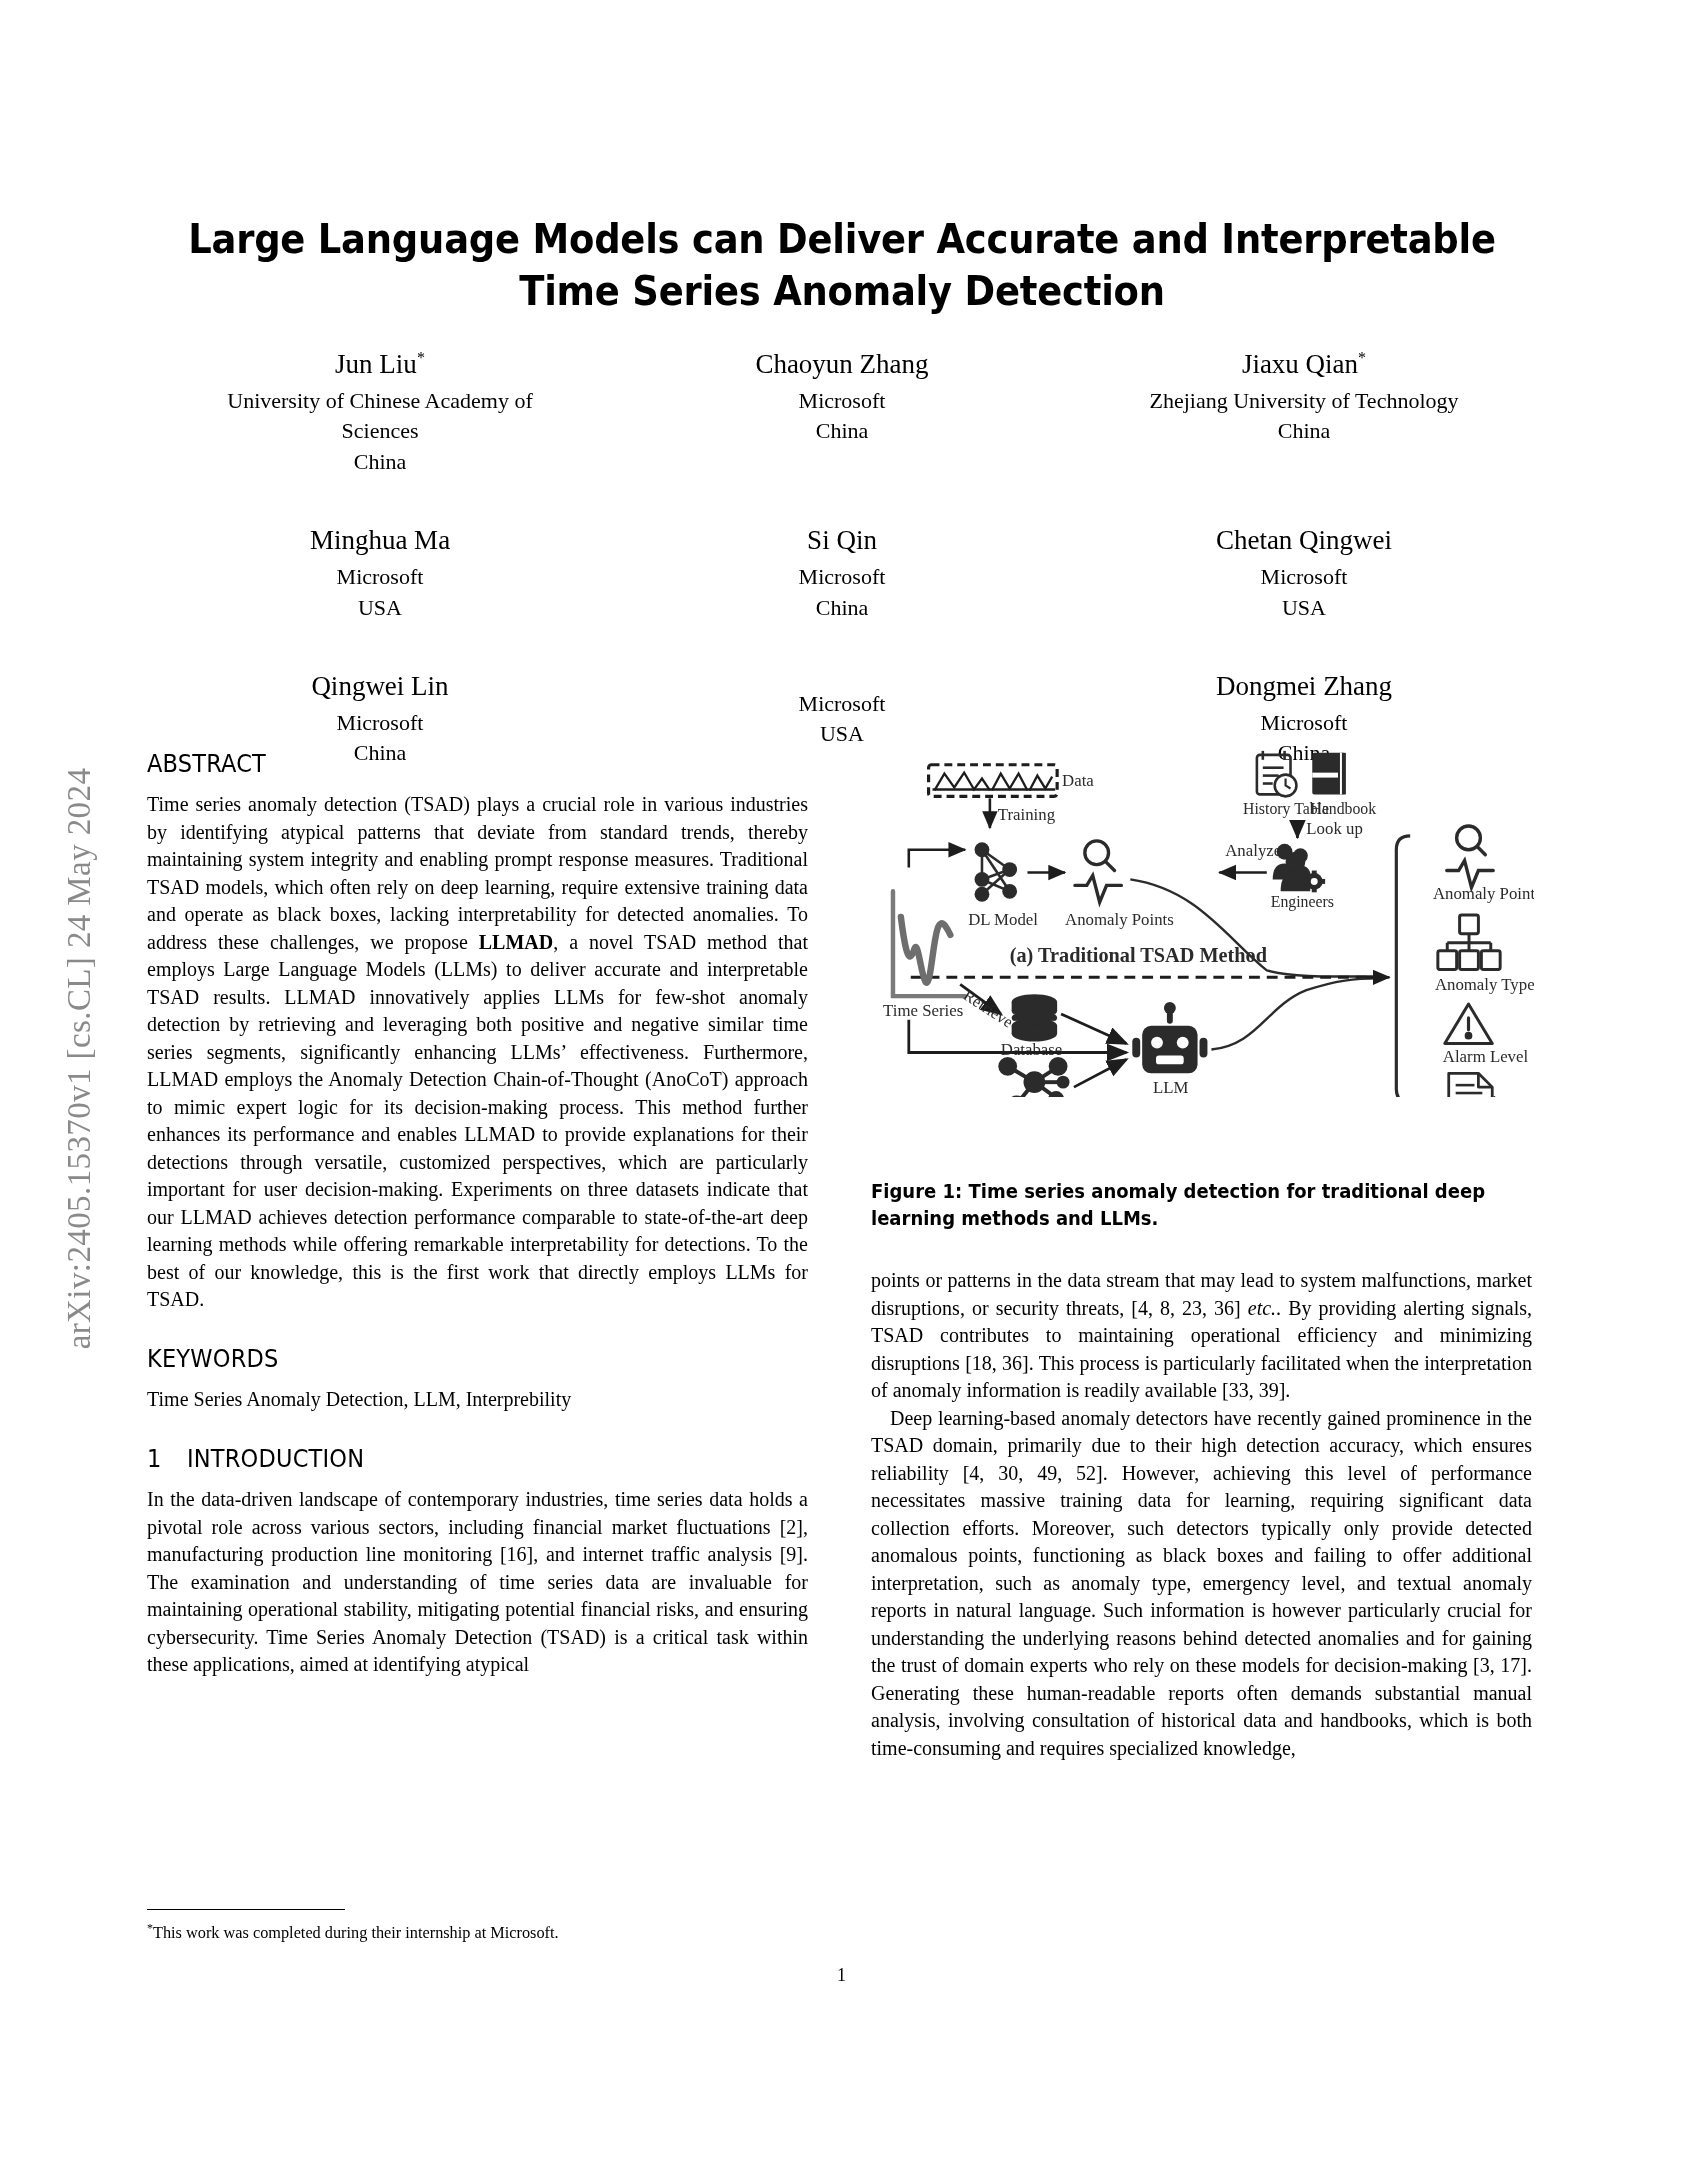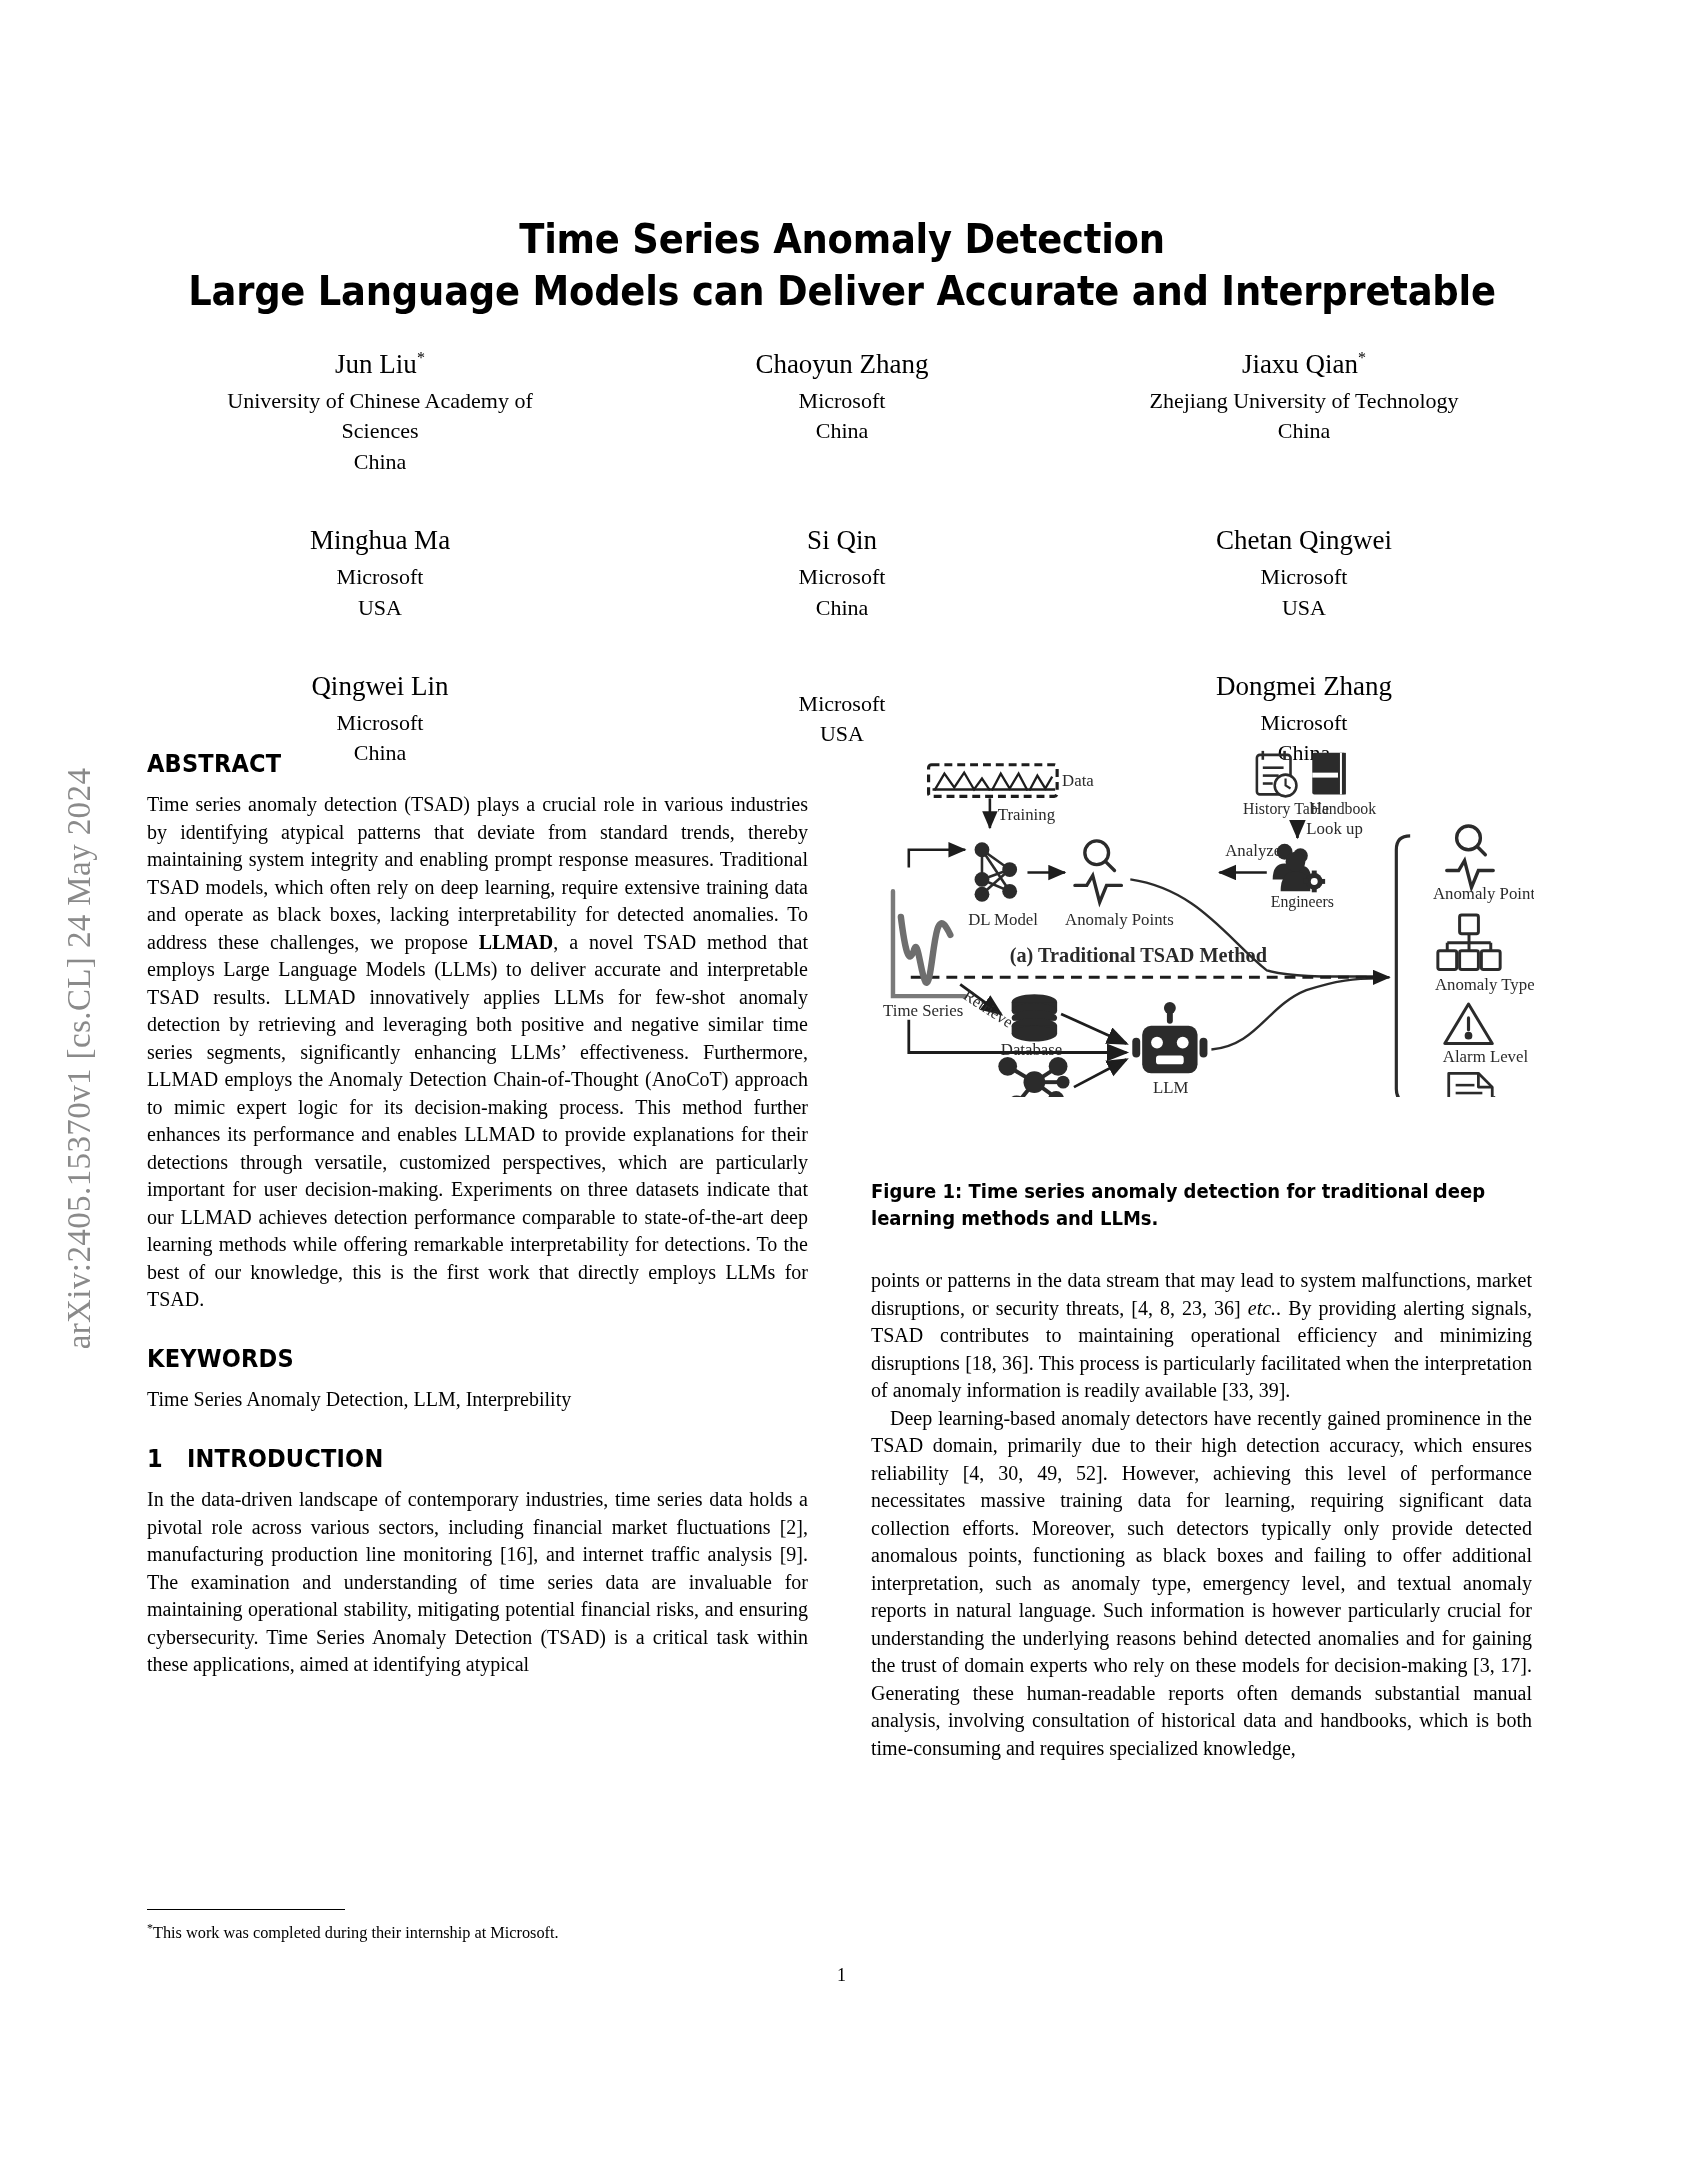--- a/index.html
+++ b/index.html
@@ -71,21 +71,21 @@
     line-height:1.375;
     text-align:justify;
     text-justify:inter-word;
     hyphens:none;
   }
   .col-left{left:147px;top:747px;}
   .col-right{left:871px;top:747px;}
 
   h2.sec{
     font-family:"DejaVu Sans Condensed","Liberation Sans", sans-serif;
-    font-weight:bold;
+    font-weight:normal;
     font-size:25px;
     margin:0 0 10px 0;
     letter-spacing:0.2px;
   }
   h2.sec.num{margin-top:28px;}
   h2.sec .secnum{display:inline-block;min-width:40px;}
   p{margin:0 0 0 0;text-indent:0;}
   p.ind{text-indent:19px;}
   .bold{font-weight:bold;}
   .ital{font-style:italic;}
@@ -130,22 +130,22 @@
   }
 </style>
 </head>
 <body>
 
 <div class="page">
 
   <div class="arxiv-stamp">arXiv:2405.15370v1  [cs.CL]  24 May 2024</div>
 
   <div class="title">
+    <div>Large Language Models can Deliver Accurate and Interpretable</div>
     <div>Time Series Anomaly Detection</div>
-    <div>Large Language Models can Deliver Accurate and Interpretable</div>
   </div>
 
   <div class="authors">
     <div class="author-row">
       <div class="author">
         <div class="name"><span>Jun Liu</span><span class="star">*</span></div>
         <div class="aff">University of Chinese Academy of<br>Sciences</div>
         <div class="aff">China</div>
       </div>
       <div class="author">

